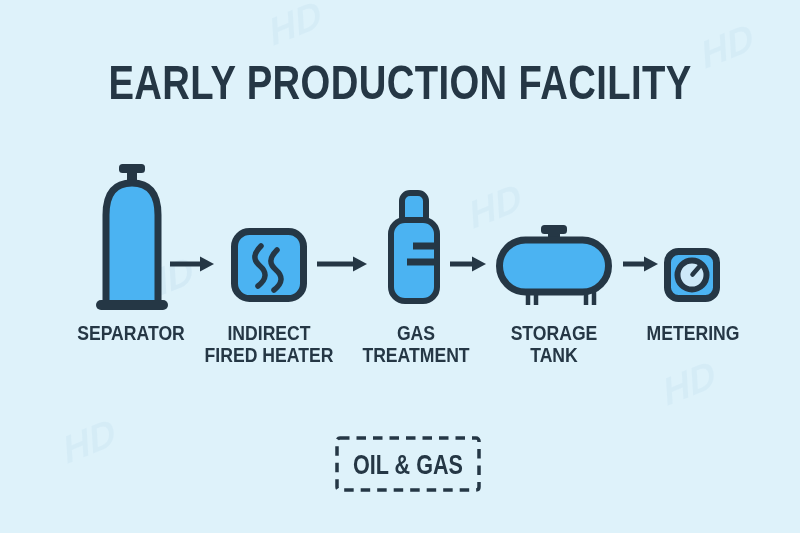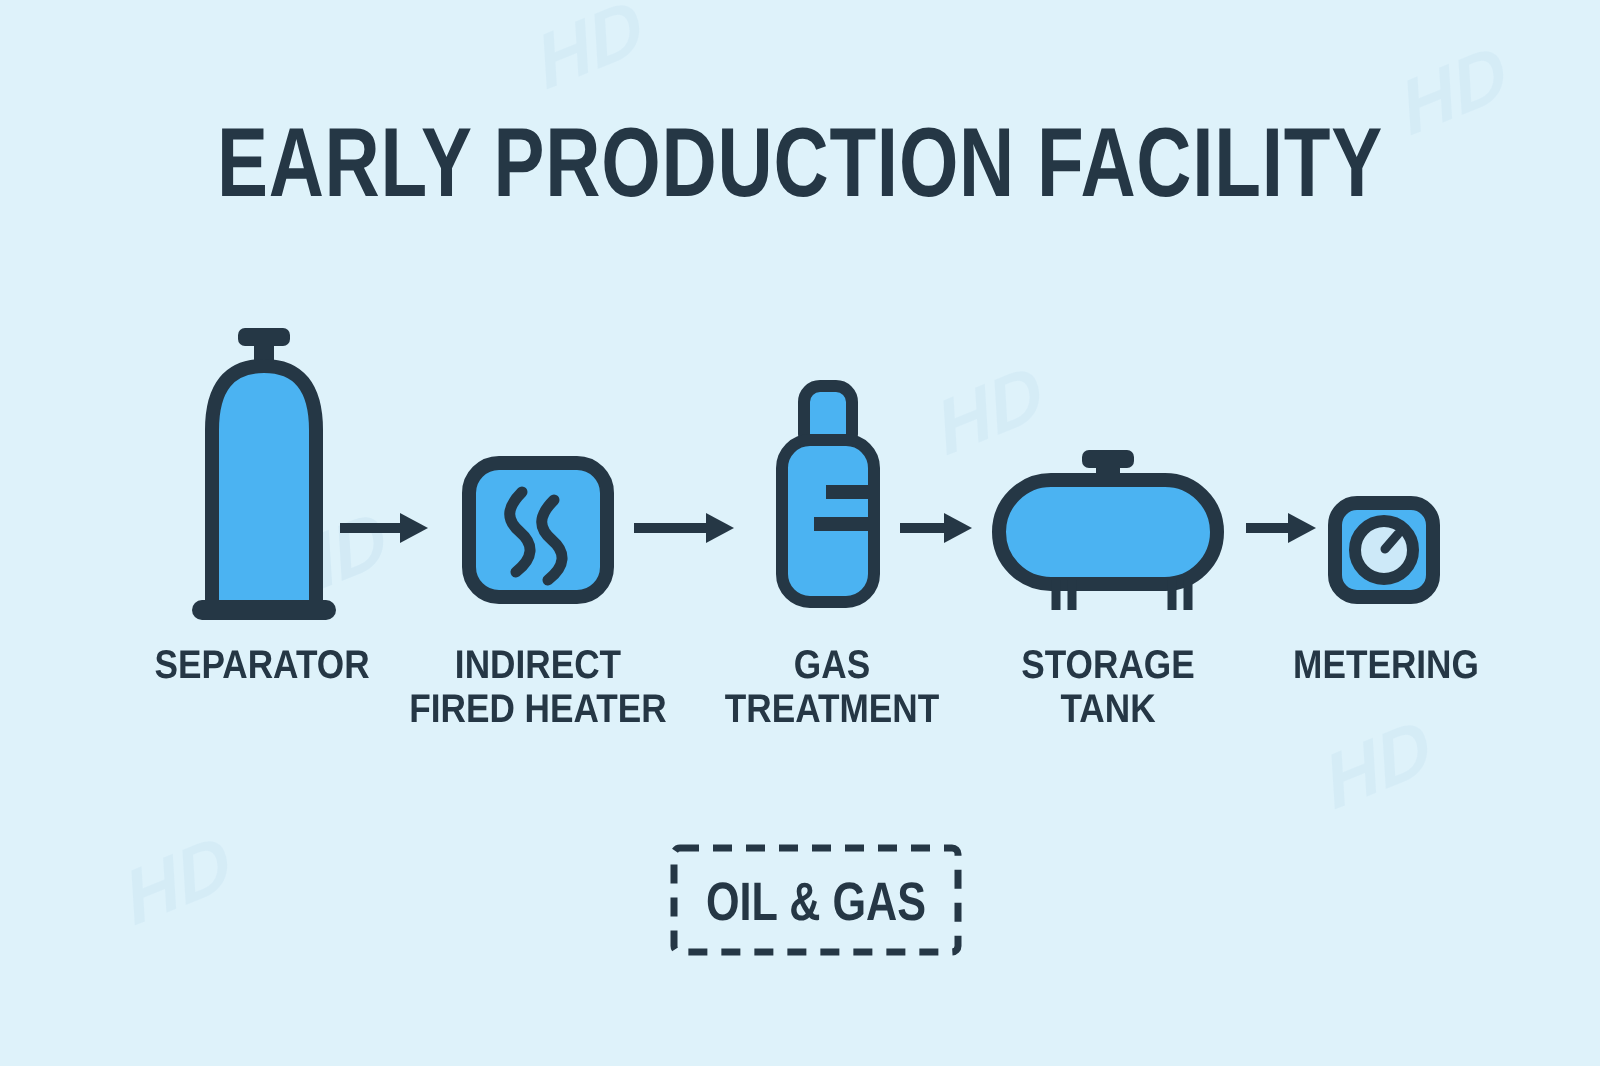--- a/index.html
+++ b/index.html
@@ -22,21 +22,21 @@
     position:absolute;width:160px;
     text-align:center;
     font-size:20px;font-weight:700;line-height:1.05;
     color:#253745;
     transform:scaleX(.88);transform-origin:center;
     white-space:nowrap;
   }
   .icon{position:absolute;}
   .arrow{position:absolute;top:255px;height:18px;}
   .tagbox{
-    position:absolute;left:335px;top:422px;width:146px;height:56px;
+    position:absolute;left:335px;top:436px;width:146px;height:56px;
   }
   .tagbox svg{position:absolute;left:0;top:0;}
   .tagtext{
     position:absolute;left:0;top:14px;width:146px;
     text-align:center;
     font-size:27px;font-weight:700;
     color:#253745;
     transform:scaleX(.80);transform-origin:center;
     white-space:nowrap;
   }

